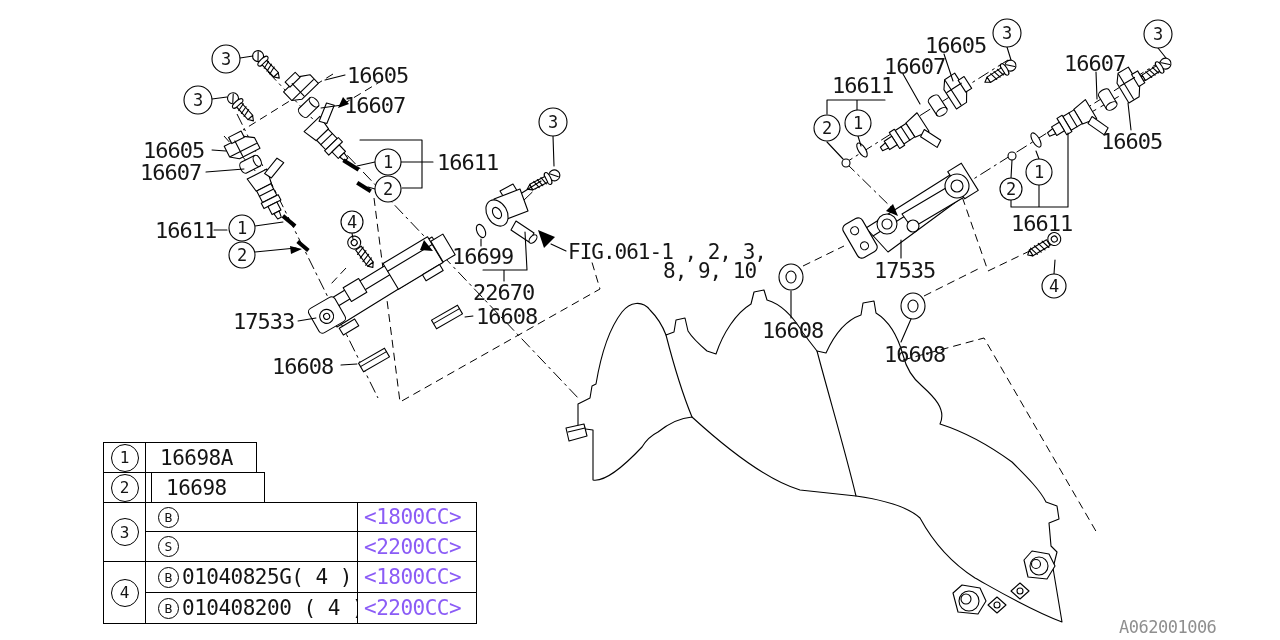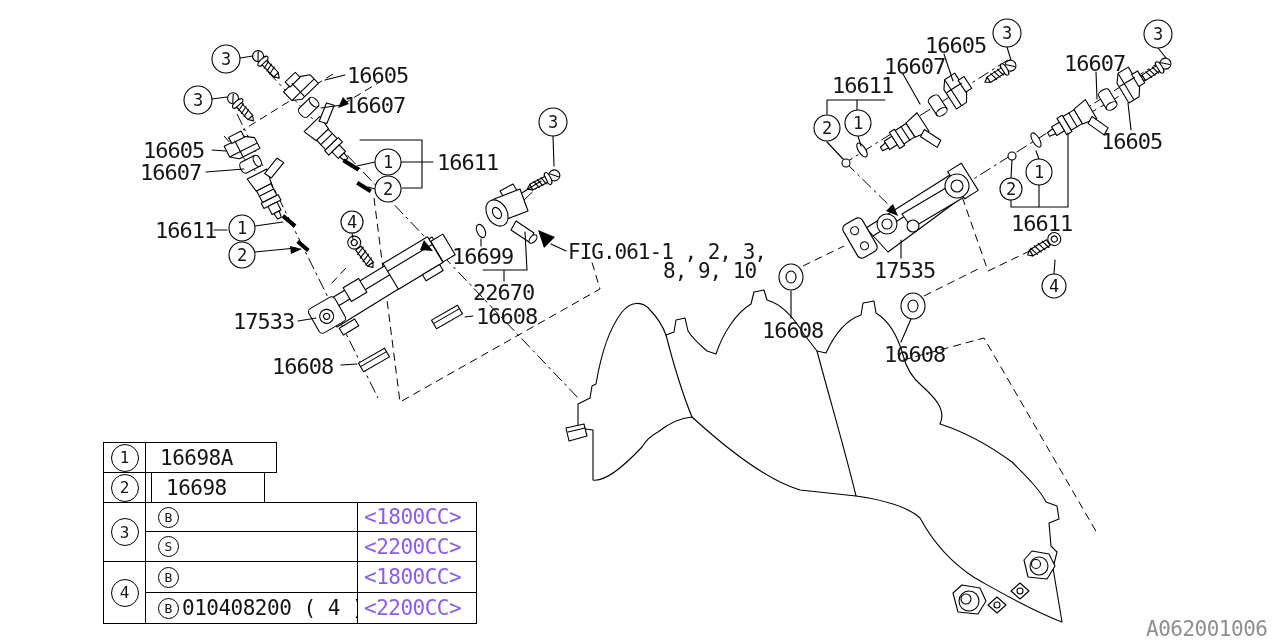--- a/index.html
+++ b/index.html
@@ -20,21 +20,21 @@
         display:flex;align-items:center;background:#fff}
   .cell.center{justify-content:center}
   .pn{font-size:21px;letter-spacing:-0.5px;color:#141414;white-space:pre}
   .cc{font-size:21px;letter-spacing:-0.5px;color:#8b5cf6;padding-left:6px;white-space:pre}
   .cref{display:inline-flex;align-items:center;justify-content:center;width:26px;height:26px;
         border:1.4px solid #000;border-radius:50%;font-size:16px;color:#141414}
   .cpre{display:inline-flex;align-items:center;justify-content:center;width:19px;height:19px;
         border:1.4px solid #000;border-radius:50%;font-size:13px;color:#141414;
         margin:0 3px 0 12px;flex:none}
   .pcell{padding-left:14px}
-  .did{position:absolute;left:1146px;top:617px;font-size:21px;letter-spacing:-0.5px;color:#8f8f8f}
+  .did{position:absolute;left:1119px;top:617px;font-size:17px;letter-spacing:-0.5px;color:#8f8f8f}
 </style>
 </head>
 <body>
 
 <div class="stage">
 
 <svg class="art" width="1280" height="640" viewBox="0 0 1280 640">
   <defs>
     <g id="bolt3">
       <circle class="wf" cx="3" cy="0" r="5.5"></circle>
@@ -419,21 +419,21 @@
           <circle class="wf" r="12"></circle>
           <text class="cnum" y="6">4</text>
         </g>
   </g>
 </svg>
 
 <div>
   <div class="cell center" style="left:103px;top:442px;width:43px;height:31px">
     <span class="cref">1</span>
       </div>
-  <div class="cell pcell" style="left:145px;top:442px;width:132px;height:31px">
+  <div class="cell pcell" style="left:145px;top:442px;width:112px;height:31px">
     <span class="pn">16698A</span>
       </div>
 
   <div class="cell center" style="left:103px;top:472px;width:43px;height:31px">
     <span class="cref">2</span>
       </div>
   <div class="cell pcell" style="left:151px;top:472px;width:114px;height:31px">
     <span class="pn">16698</span>
       </div>
 
@@ -451,20 +451,21 @@
       </div>
   <div class="cell" style="left:357px;top:531px;width:120px;height:31px">
     <span class="cc">&lt;2200CC&gt;</span>
       </div>
 
   <div class="cell center" style="left:103px;top:561px;width:43px;height:63px">
     <span class="cref">4</span>
       </div>
   <div class="cell" style="left:145px;top:561px;width:213px;height:32px">
     <span class="cpre">B</span>
+    <span class="pn">01040825G( 4 )</span>
       </div>
   <div class="cell" style="left:357px;top:561px;width:120px;height:32px">
     <span class="cc">&lt;1800CC&gt;</span>
       </div>
   <div class="cell" style="left:145px;top:592px;width:213px;height:32px">
     <span class="cpre">B</span>
     <span class="pn">010408200 ( 4 )</span>
       </div>
   <div class="cell" style="left:357px;top:592px;width:120px;height:32px">
     <span class="cc">&lt;2200CC&gt;</span>

